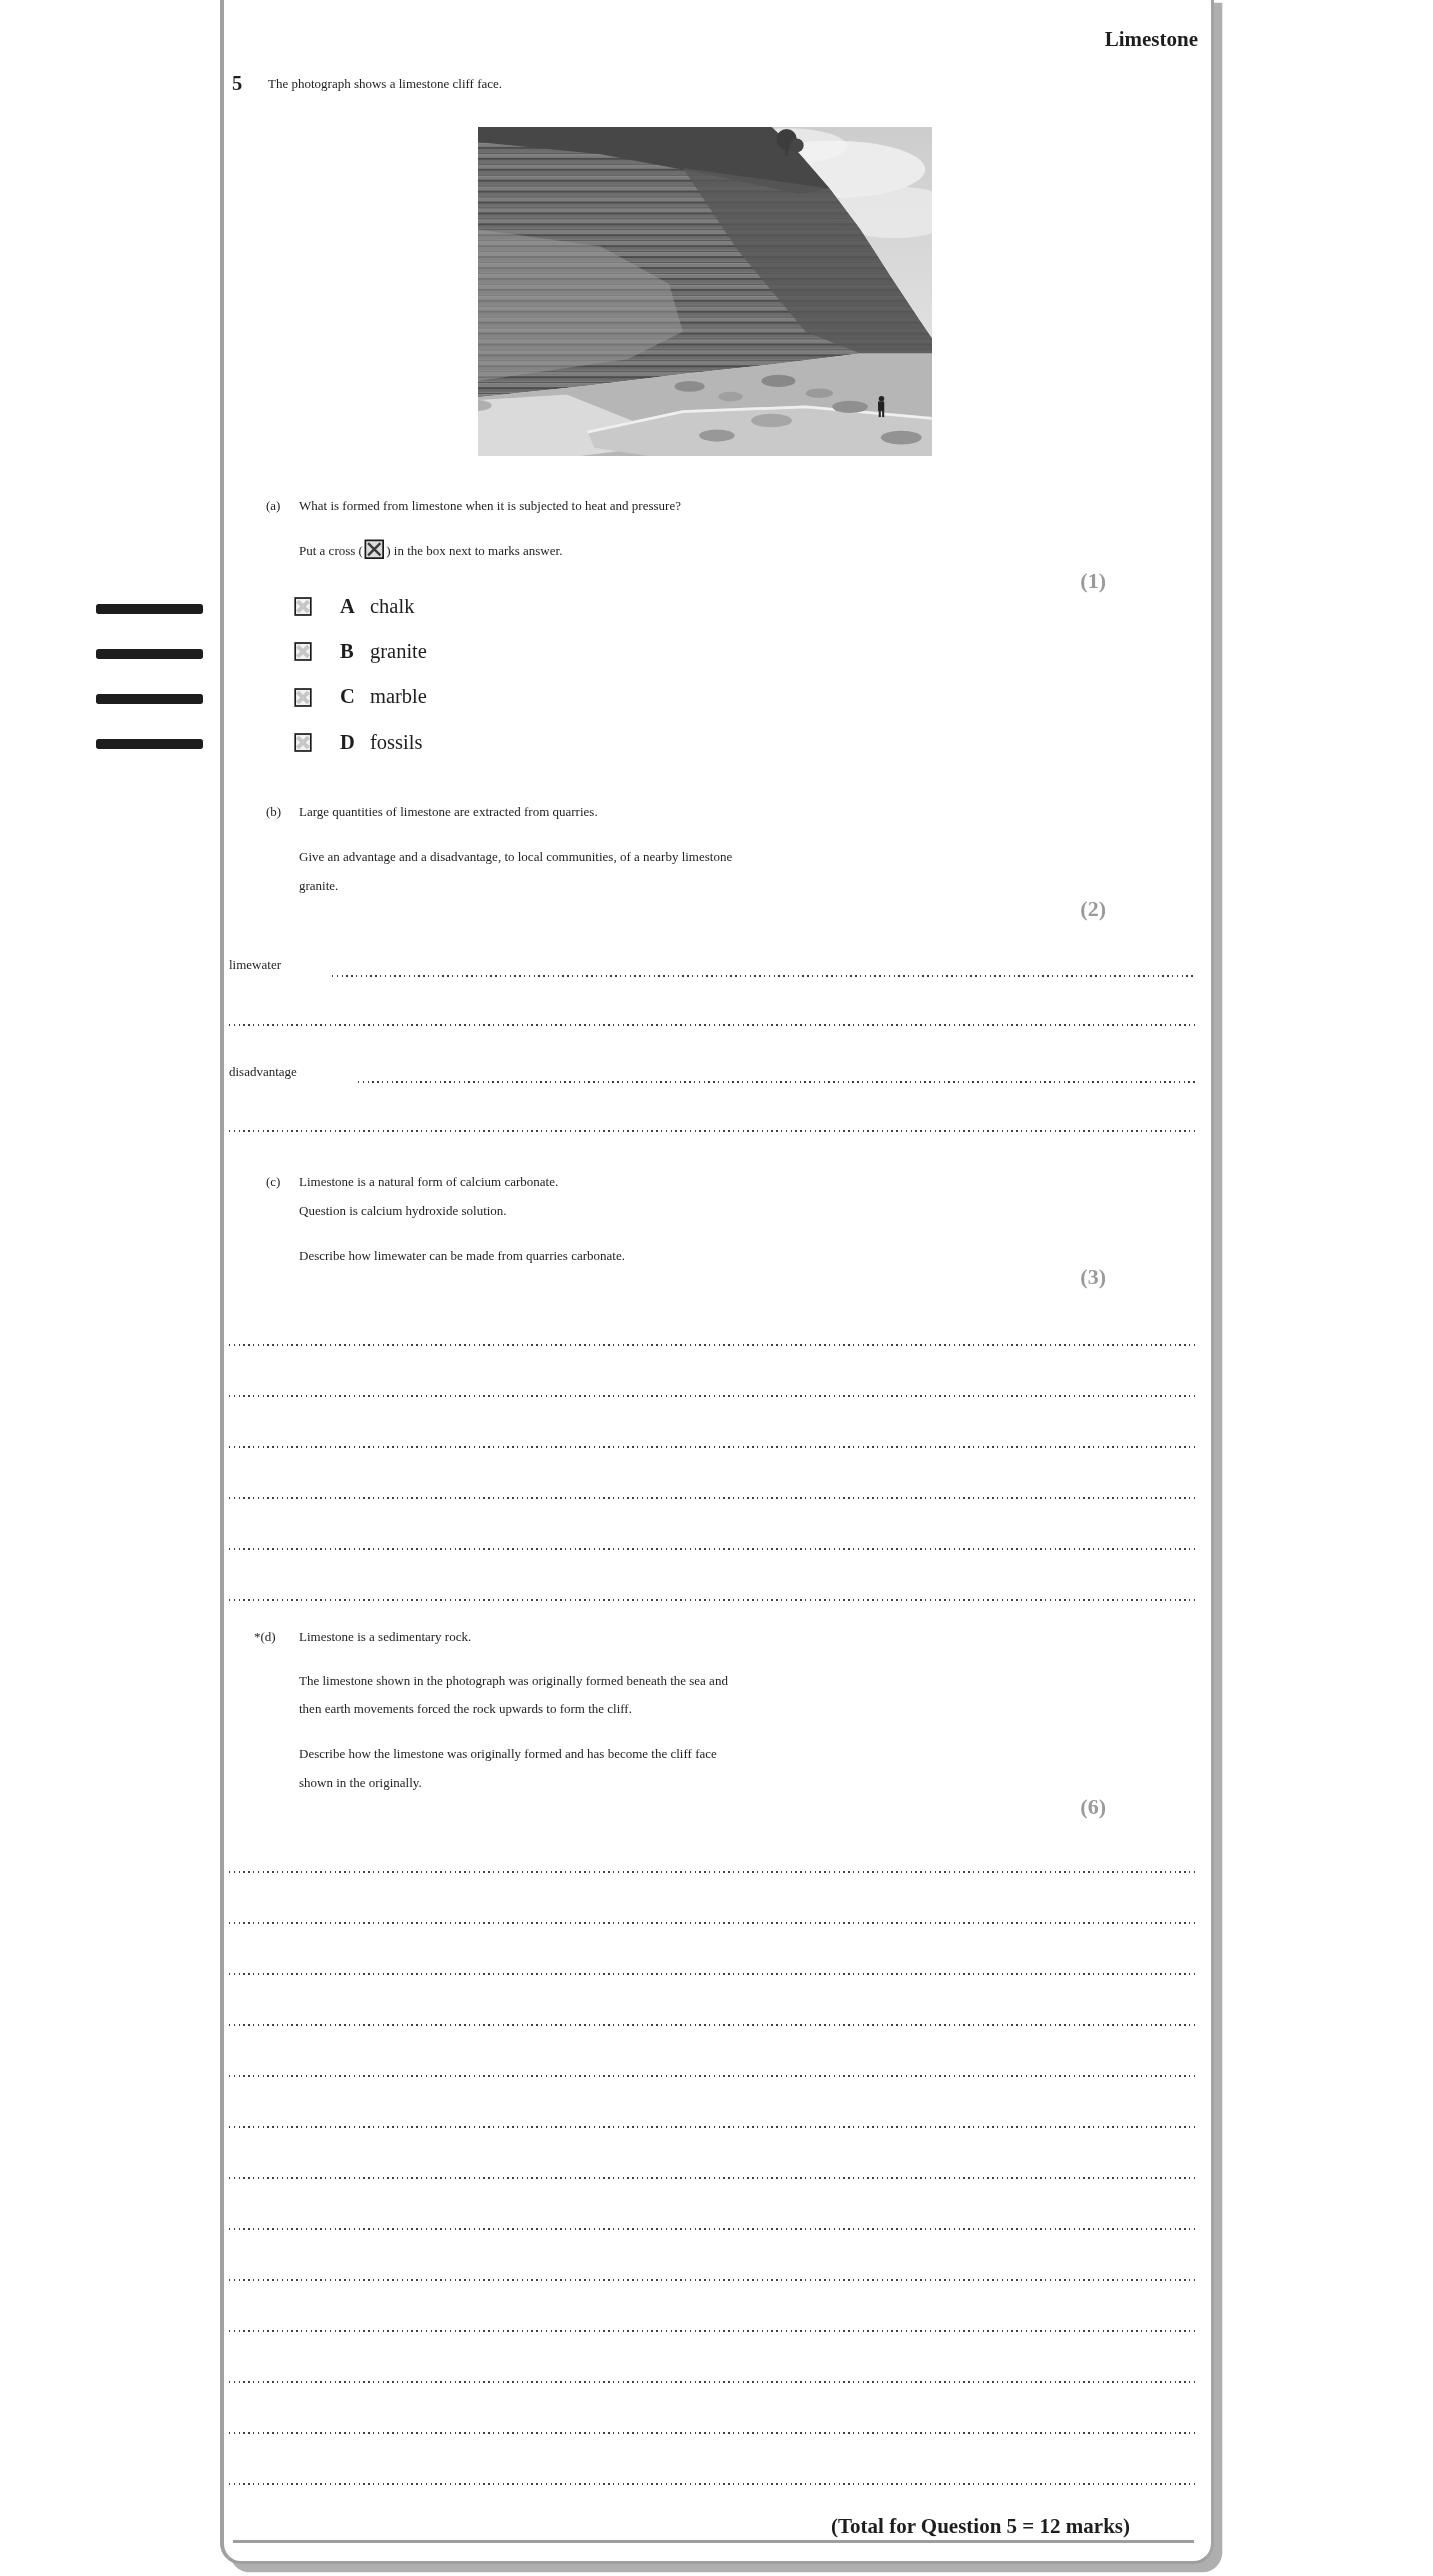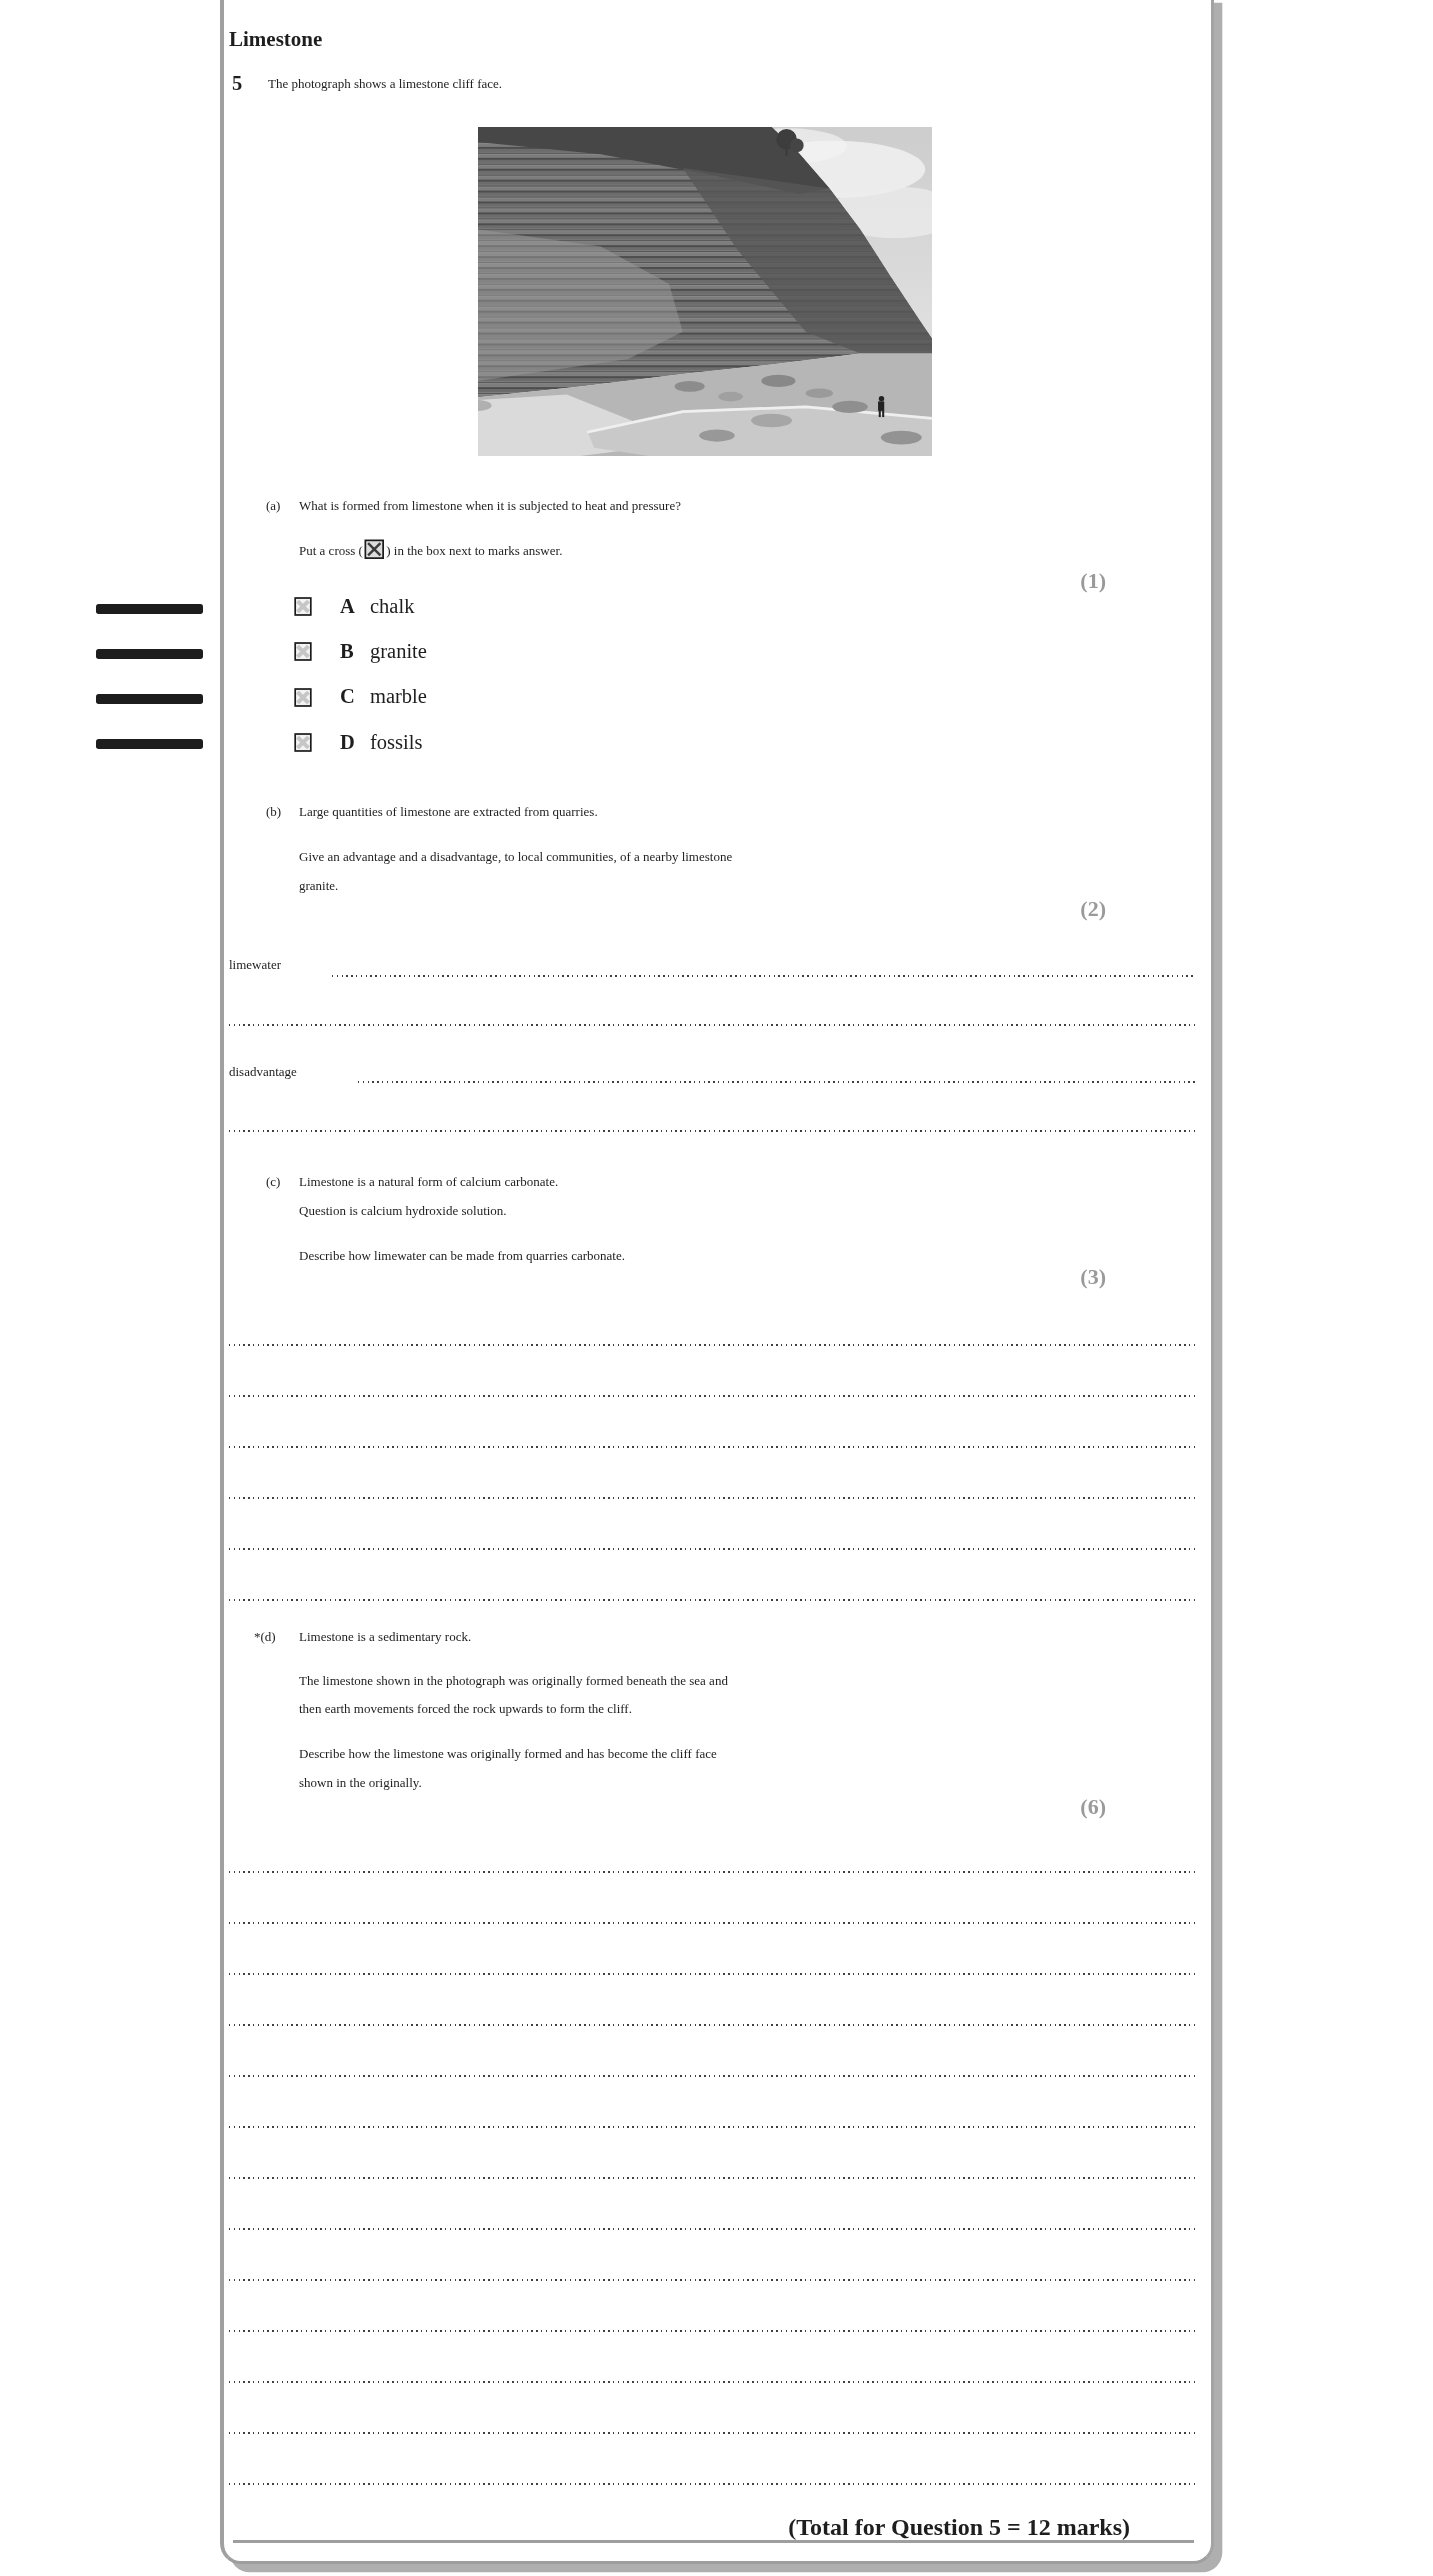--- a/index.html
+++ b/index.html
@@ -15,42 +15,42 @@
     border-right:3.4px solid #a3a3a3;
     border-bottom:3.4px solid #9e9e9e;
     border-radius:0 0 20.5px 20.5px;
     box-shadow:9px 9px 0 -0.7px #afafaf;
   }
   .margin-bar{
     position:absolute;left:96px;width:107px;height:9.6px;background:#1d1d1d;border-radius:2.7px;
   }
   .t{position:absolute;font-size:13px;line-height:24.6px;white-space:nowrap;}
   .title{
-    position:absolute;left:229px;top:27px;width:969px;text-align:left;
+    position:absolute;left:229px;top:27px;width:969px;text-align:right;
     font-size:21px;font-weight:bold;
   }
   .qnum{position:absolute;left:232px;top:72px;font-size:20.5px;font-weight:bold;}
   .mark{
     position:absolute;left:990px;width:116px;text-align:right;
     font-size:22px;font-weight:bold;color:#9a9a9a;
   }
   .opt-letter{position:absolute;left:340px;font-size:20.5px;font-weight:bold;}
   .opt-label{position:absolute;left:370px;font-size:20.5px;}
   .checkbox{position:absolute;left:294px;width:18px;height:19px;}
   .crossbox{display:inline-block;width:20.5px;height:20.5px;vertical-align:-4.1px;margin:0 1.4px;}
   .dotline{
     height:2px;
     background-image:repeating-linear-gradient(to right,#3f3f3f 0 1.4px,transparent 1.4px 4.8px);
   }
   .dotline.abs{position:absolute;}
   .ans-lines{position:absolute;left:229px;width:967px;}
   .ans-lines .dotline{margin-bottom:49px;}
   .total-line{
     position:absolute;left:683px;top:2514px;width:447px;text-align:right;
-    font-size:24px;font-weight:bold;white-space:nowrap;
+    font-size:21px;font-weight:bold;white-space:nowrap;
   }
   .total-rule{
     position:absolute;left:233px;top:2540px;width:961px;height:3.4px;background:#9e9e9e;
   }
   .photo{position:absolute;left:478px;top:127px;width:454px;height:329px;}
 </style>
 </head>
 <body>
 
 <div class="page-sheet"></div>

